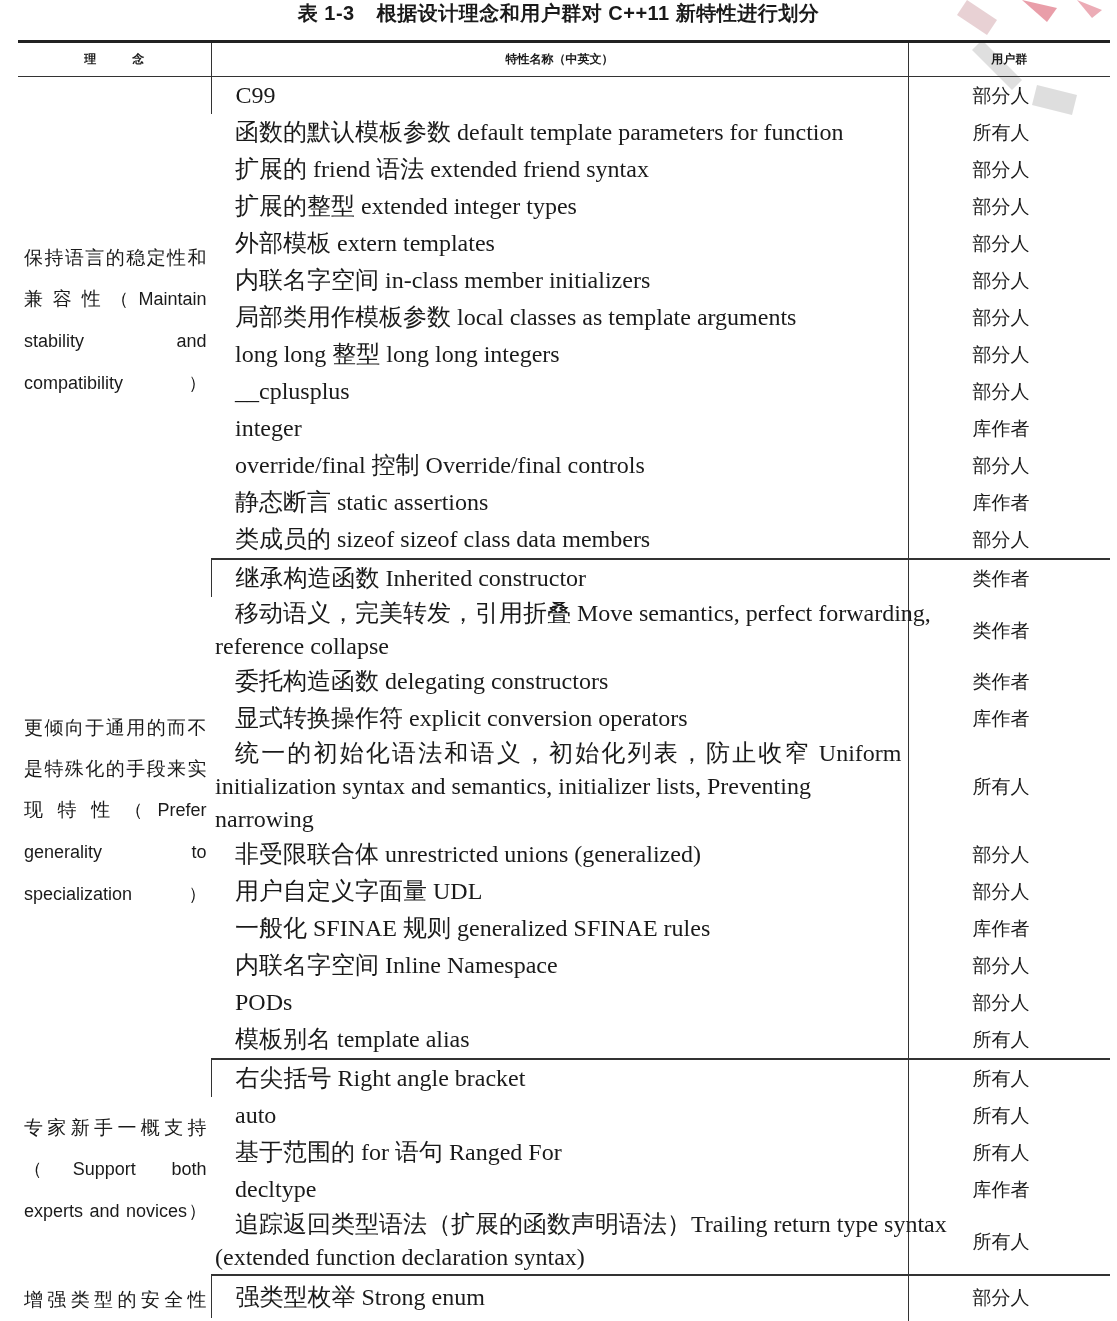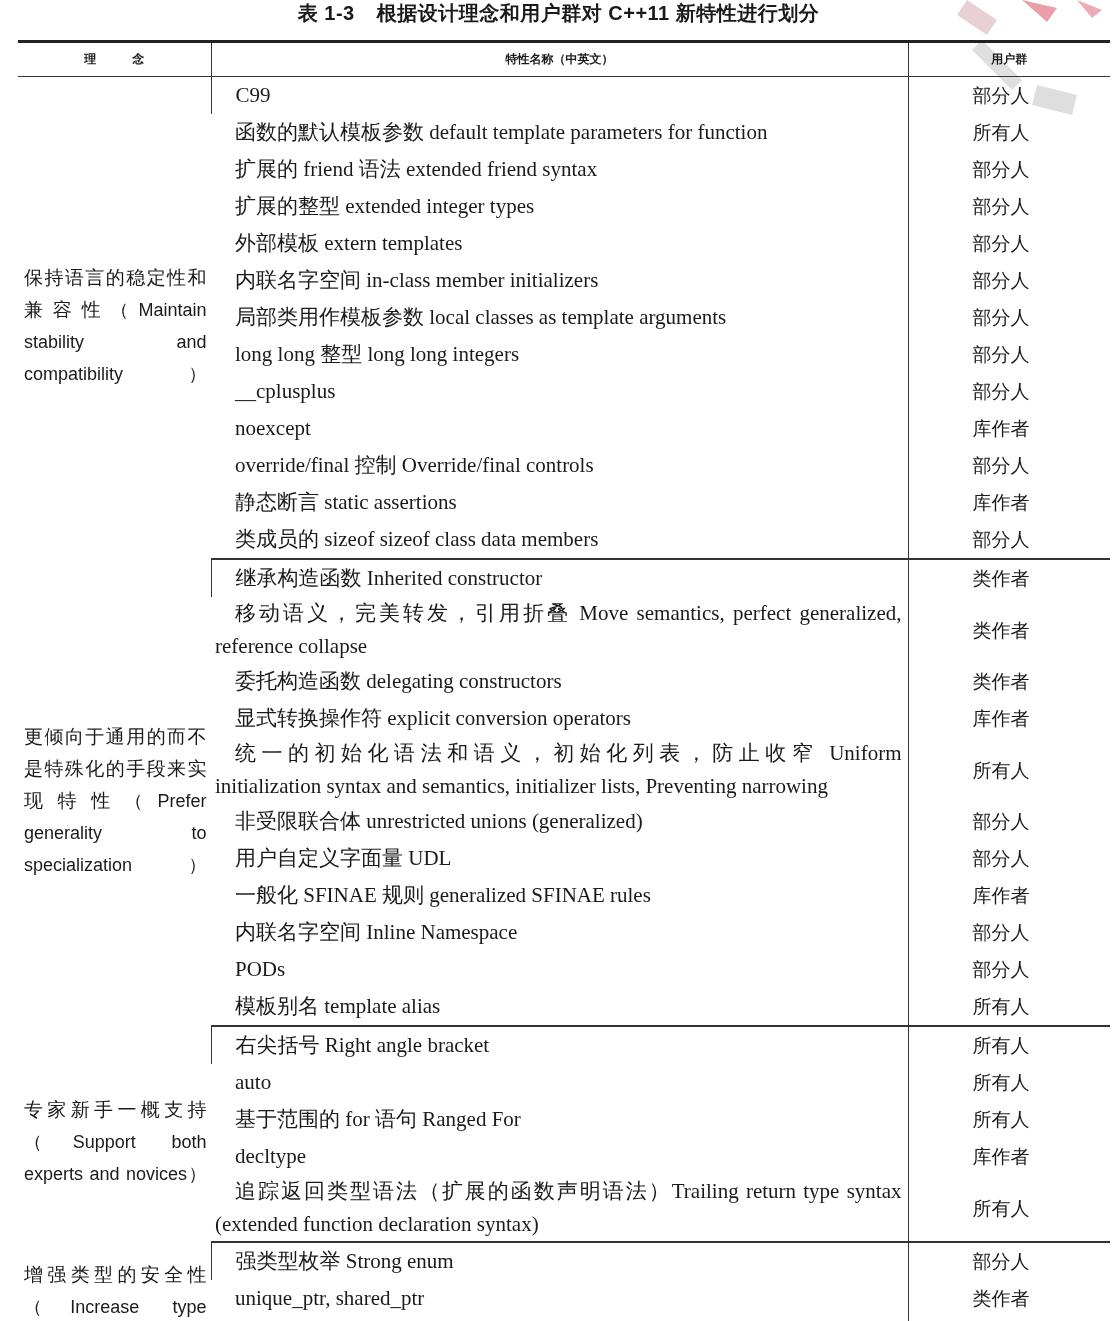--- a/index.html
+++ b/index.html
@@ -11,23 +11,23 @@
   .caption .num { margin-right:22px; }
   .watermark { position:absolute; top:0; right:0; width:190px; height:130px; pointer-events:none; }
   table { position:absolute; left:18px; top:40px; width:1092px; border-collapse:collapse; table-layout:fixed; }
   col.c1 { width:193px; } col.c2 { width:697px; } col.c3 { width:202px; }
   thead th { border-top:3px solid #222; border-bottom:1.5px solid #333; height:33px; padding:0;
              font-family:"Liberation Sans","DejaVu Sans",sans-serif; font-weight:bold; font-size:12px; }
   thead th.h1 { letter-spacing:36px; text-indent:36px; }
   th + th, td + td { border-left:1.5px solid #333; }
   tbody.grp td { vertical-align:middle; }
   tbody.grp tr:last-child td { border-bottom:2px solid #333; }
-  td.concept { font-size:19px; line-height:32px; padding:16px 4px 0 6px; text-align:justify; text-align-last:justify; }
+  td.concept { font-size:19px; line-height:41px; padding:4px 4px 0 6px; text-align:justify; text-align-last:justify; }
   td.concept .en { font-family:"Liberation Sans","DejaVu Sans",sans-serif; font-size:18px; }
-  td.feature { font-size:21px; line-height:35px; padding:0 6px 0 24px; white-space:nowrap; }
+  td.feature { font-size:24px; line-height:35px; padding:0 6px 0 24px; white-space:nowrap; }
   td.feature.wrap { white-space:normal; line-height:33px; text-indent:0; padding-left:0; }
   td.feature.wrap span.first { display:block; padding-left:24px; text-align:justify; text-align-last:justify; white-space:nowrap; }
   td.feature.wrap span.rest { display:block; padding-left:4px; }
   td.users { font-size:19px; text-align:left; padding-left:64px; line-height:35px;margin-top:13px; }
 </style>
 </head>
 <body>
 
 <div class="caption">
   <span class="num">表 1-3</span><span>根据设计理念和用户群对 C++11 新特性进行划分</span>
@@ -86,21 +86,21 @@
       </tr>
       <tr>
         <td class="feature">long long 整型 long long integers</td>
         <td class="users">部分人</td>
       </tr>
       <tr>
         <td class="feature">__cplusplus</td>
         <td class="users">部分人</td>
       </tr>
       <tr>
-        <td class="feature">noexcept</td>
+        <td class="feature">integer</td>
         <td class="users">库作者</td>
       </tr>
       <tr>
         <td class="feature">override/final 控制 Override/final controls</td>
         <td class="users">部分人</td>
       </tr>
       <tr>
         <td class="feature">静态断言 static assertions</td>
         <td class="users">库作者</td>
       </tr>
@@ -110,21 +110,21 @@
       </tr>
     </tbody>
     <tbody class="grp">
       <tr>
         <td class="concept" rowspan="11"><span>更倾向于通用的而不是特殊化的手段来实现特性</span><span class="en">（Prefer generality to specialization）</span></td>
         <td class="feature">继承构造函数 Inherited constructor</td>
         <td class="users">类作者</td>
       </tr>
       <tr>
         <td class="feature wrap">
-          <span class="first">移动语义，完美转发，引用折叠 Move semantics, perfect generalized,</span>
+          <span class="first">移动语义，完美转发，引用折叠 Move semantics, perfect forwarding,</span>
           <span class="rest">reference collapse</span>
         </td>
         <td class="users">类作者</td>
       </tr>
       <tr>
         <td class="feature">委托构造函数 delegating constructors</td>
         <td class="users">类作者</td>
       </tr>
       <tr>
         <td class="feature">显式转换操作符 explicit conversion operators</td>

